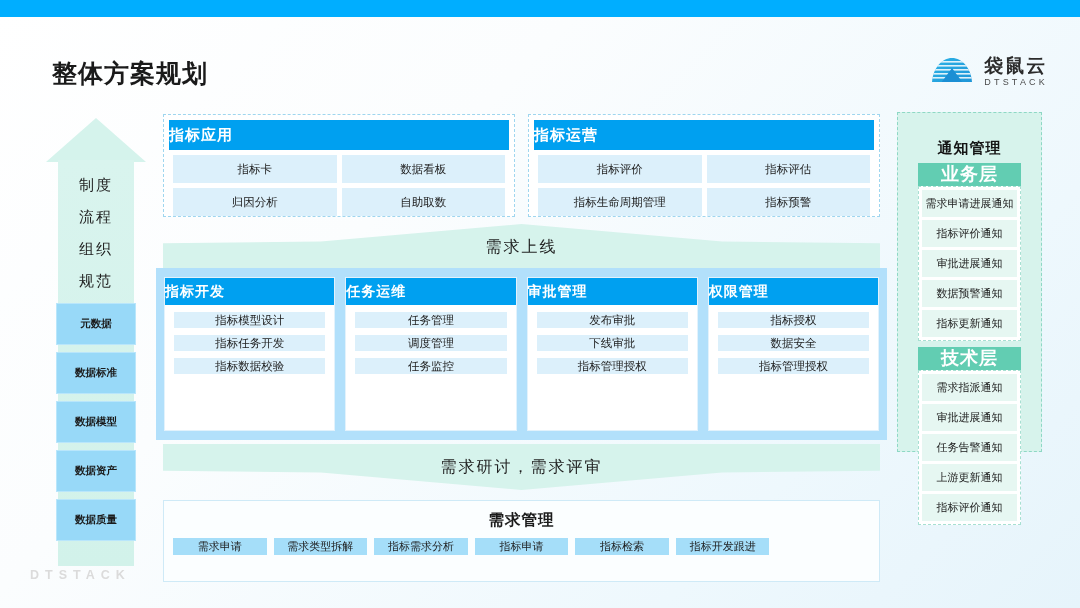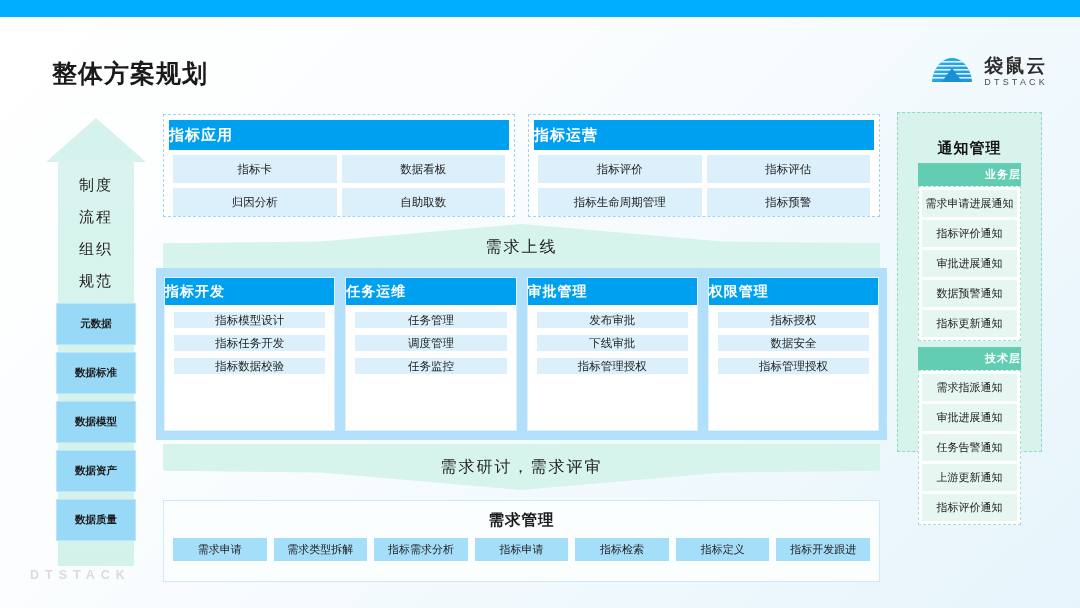--- a/index.html
+++ b/index.html
@@ -125,36 +125,36 @@
     background: #fbfeff; border: 1px solid #cfeaf7;
   }
   #bottom-title {
     text-align: center; font-size: 15.5px; font-weight: bold; color: #1b1b1b;
     margin-top: 9px; letter-spacing: 1px;
   }
   #bottom-row {
     display: grid; grid-template-columns: repeat(7, 1fr); gap: 7px;
     padding: 7px 9px 0 9px;
   }
-  #bottom-row .chip { height: 23px; background: #a5def9; font-size: 11px; }
+  #bottom-row .chip { height: 17px; background: #a5def9; font-size: 11px; }
 
   
   #sidebar {
     position: absolute; left: 897px; top: 112px; width: 145px; height: 340px;
     background: #d7f3ec; border: 1px dashed #8ed8c5;
     padding: 20px;
   }
   #sidebar-title {
     text-align: center; font-size: 15px; font-weight: bold; color: #141414;
     height: 30px; line-height: 30px; letter-spacing: 1px;
   }
   .sb-group { margin-bottom: 6px; }
   .sb-head {
-    background: #62cdb2; color: #ffffff; text-align: right;
-    font-size: 11px; font-weight: bold; height: 23px; line-height: 23px;
+    background: #62cdb2; color: #ffffff; text-align: center;
+    font-size: 18px; font-weight: bold; height: 23px; line-height: 23px;
     letter-spacing: 1px;
   }
   .sb-list { background: #ffffff; border: 1px dashed #a7e0d2; padding: 3px; }
   .sb-item {
     background: #e6f7f2; height: 27px;
     display: flex; align-items: center; justify-content: center;
     font-size: 11px; color: #1b1b1b; margin-bottom: 3px;
   }
   .sb-item:last-child { margin-bottom: 0; }
 </style>
@@ -278,21 +278,20 @@
 </div>
 
 <div id="bottom-wrap">
   <div id="bottom-title">需求管理</div>
   <div id="bottom-row">
     <div class="chip">需求申请</div>
     <div class="chip">需求类型拆解</div>
     <div class="chip">指标需求分析</div>
     <div class="chip">指标申请</div>
     <div class="chip">指标检索</div>
-    <div class="chip">指标定义</div>
     <div class="chip">指标开发跟进</div>
   </div>
 </div>
 
 <div id="sidebar">
   <div id="sidebar-title">通知管理</div>
 
   <div class="sb-group">
     <div class="sb-head">业务层</div>
     <div class="sb-list">

